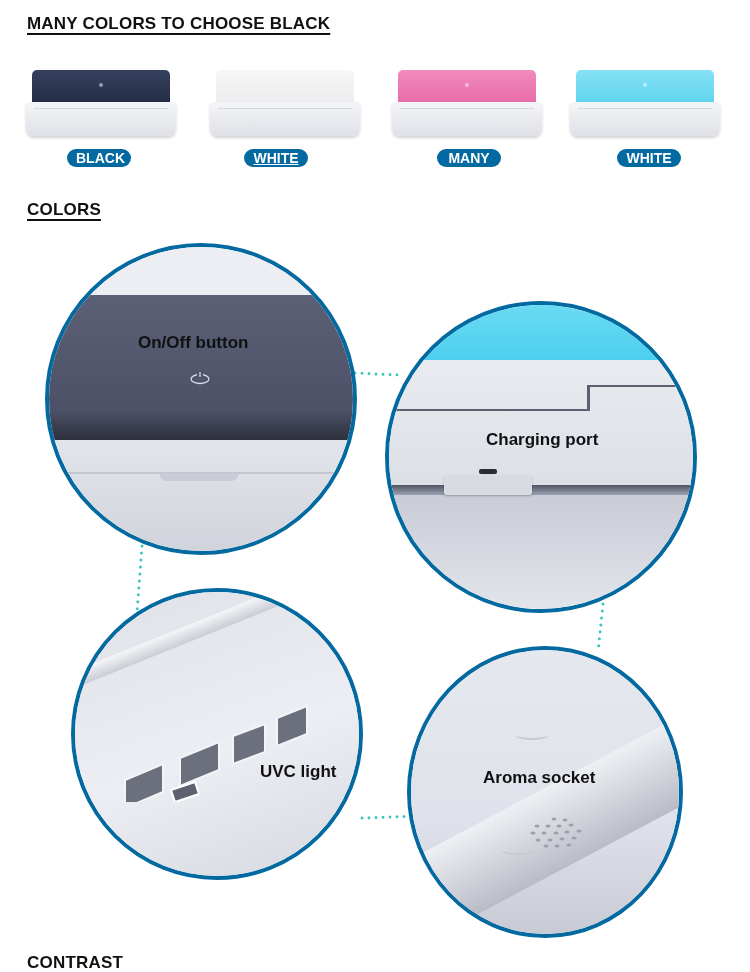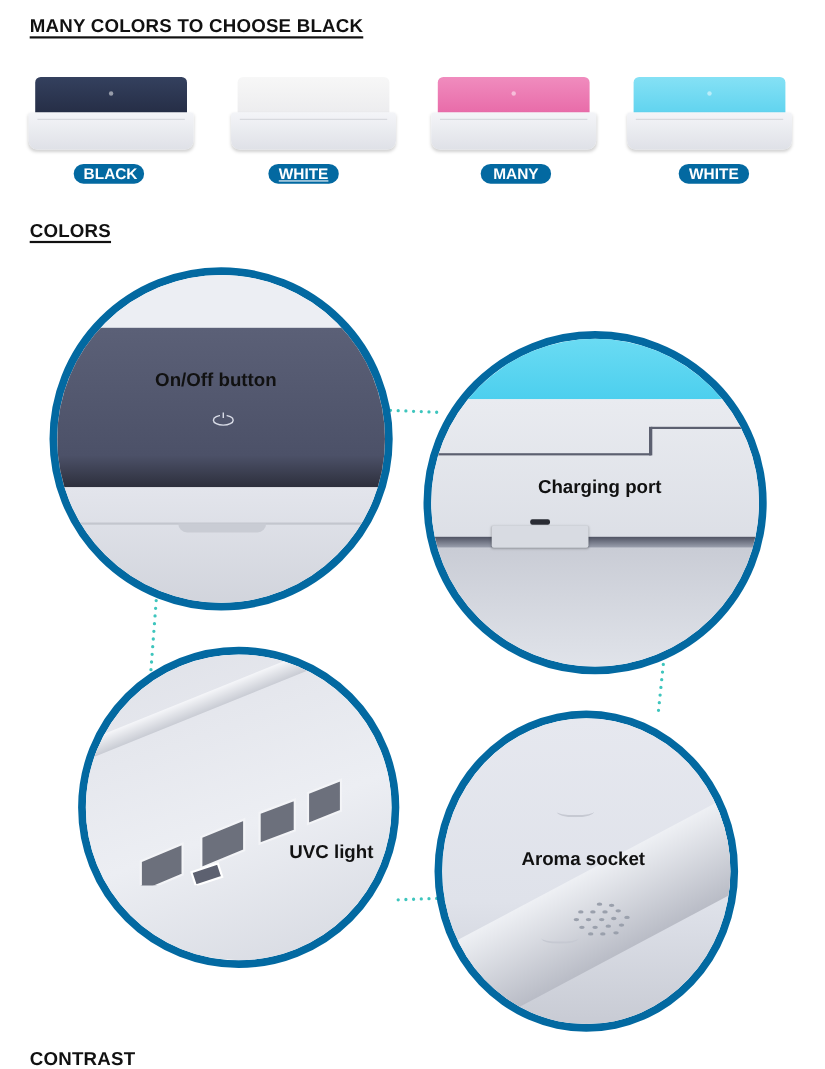--- a/index.html
+++ b/index.html
@@ -4,21 +4,21 @@
 <style>
   html,body{margin:0;padding:0;background:#fff;}
   body{width:750px;height:972px;position:relative;overflow:hidden;font-family:"Liberation Sans",sans-serif;}
   .heading{position:absolute;left:27px;font-weight:bold;font-size:17px;color:#111;text-decoration:underline;text-decoration-thickness:2px;text-underline-offset:4px;letter-spacing:0.2px;}
   .product{position:absolute;top:70px;width:150px;height:68px;}
   .lid{position:absolute;left:6px;right:6px;top:0;height:34px;border-radius:5px 5px 2px 2px;}
   .base{position:absolute;left:0;right:0;top:32px;height:34px;background:linear-gradient(#f4f5f8,#dfe1e7);border-radius:3px 3px 8px 8px;box-shadow:0 2px 3px rgba(0,0,0,0.18);}
   .base:after{content:"";position:absolute;left:8px;right:8px;top:6px;height:1px;background:#d4d6dc;}
   .led{position:absolute;left:50%;top:13px;width:4px;height:4px;margin-left:-2px;border-radius:50%;background:rgba(255,255,255,0.5);}
   .badge{position:absolute;top:149px;height:18px;line-height:18px;padding:0 9px;border-radius:9px;background:#0369a1;color:#fff;font-weight:bold;font-size:14px;text-align:center;}
-  .circle{position:absolute;border:7px solid #0369a1;border-radius:50%;overflow:hidden;box-sizing:border-box;text-decoration:underline;}
+  .circle{position:absolute;border:4px solid #0369a1;border-radius:50%;overflow:hidden;box-sizing:border-box;text-decoration:underline;}
   .clabel{position:absolute;font-weight:bold;font-size:17px;color:#111;white-space:nowrap;}
   .dots{position:absolute;}
 </style>
 </head>
 <body>
 
 <div class="heading" style="top:14px;">MANY COLORS TO CHOOSE BLACK</div>
 
 <div class="product" style="left:26px;">
   <div class="lid" style="background:linear-gradient(#34405e,#252d45);">
@@ -94,21 +94,21 @@
       <polygon points="10,108 48,92 48,120 10,136"></polygon>
       <polygon points="65,86 104,70 104,98 65,114"></polygon>
       <polygon points="118,64 150,52 150,80 118,92"></polygon>
       <polygon points="162,46 192,34 192,62 162,74"></polygon>
     </g>
     <polygon points="56,118 80,110 84,122 60,130" fill="#5d6170" stroke="#fff" stroke-width="2"></polygon>
   </svg>
   <div class="clabel" style="left:169px;top:170px;margin-left:16px;">UVC light</div>
 </div>
 
-<div class="circle" style="left:395px;top:646px;width:276px;height:292px;">
+<div class="circle" style="left:407px;top:646px;width:276px;height:292px;">
   <div style="position:absolute;left:0;right:0;top:0;bottom:0;background:linear-gradient(180deg,#e6e8ef,#dfe2ea 60%,#c8cbd4);"></div>
   <div style="position:absolute;left:-30px;top:225px;width:420px;height:80px;background:linear-gradient(#eef0f4,#b9bcc6);transform:rotate(-28deg);transform-origin:left top;"></div>
   <div style="position:absolute;left:104px;top:80px;width:34px;height:8px;border-bottom:2px solid #c6c9d2;border-radius:0 0 50% 50%;"></div>
   <div style="position:absolute;left:90px;top:195px;width:34px;height:8px;border-bottom:2px solid #c6c9d2;border-radius:0 0 50% 50%;"></div>
   <div class="clabel" style="left:72px;top:118px;">Aroma socket</div>
   <svg style="position:absolute;left:118px;top:166px;" width="62" height="34">
     <g fill="#9aa0ac">
       <ellipse cx="25" cy="3" rx="2.5" ry="1.5"></ellipse>
         <ellipse cx="36" cy="4" rx="2.5" ry="1.5"></ellipse>
       <ellipse cx="8" cy="10" rx="2.5" ry="1.5"></ellipse>

